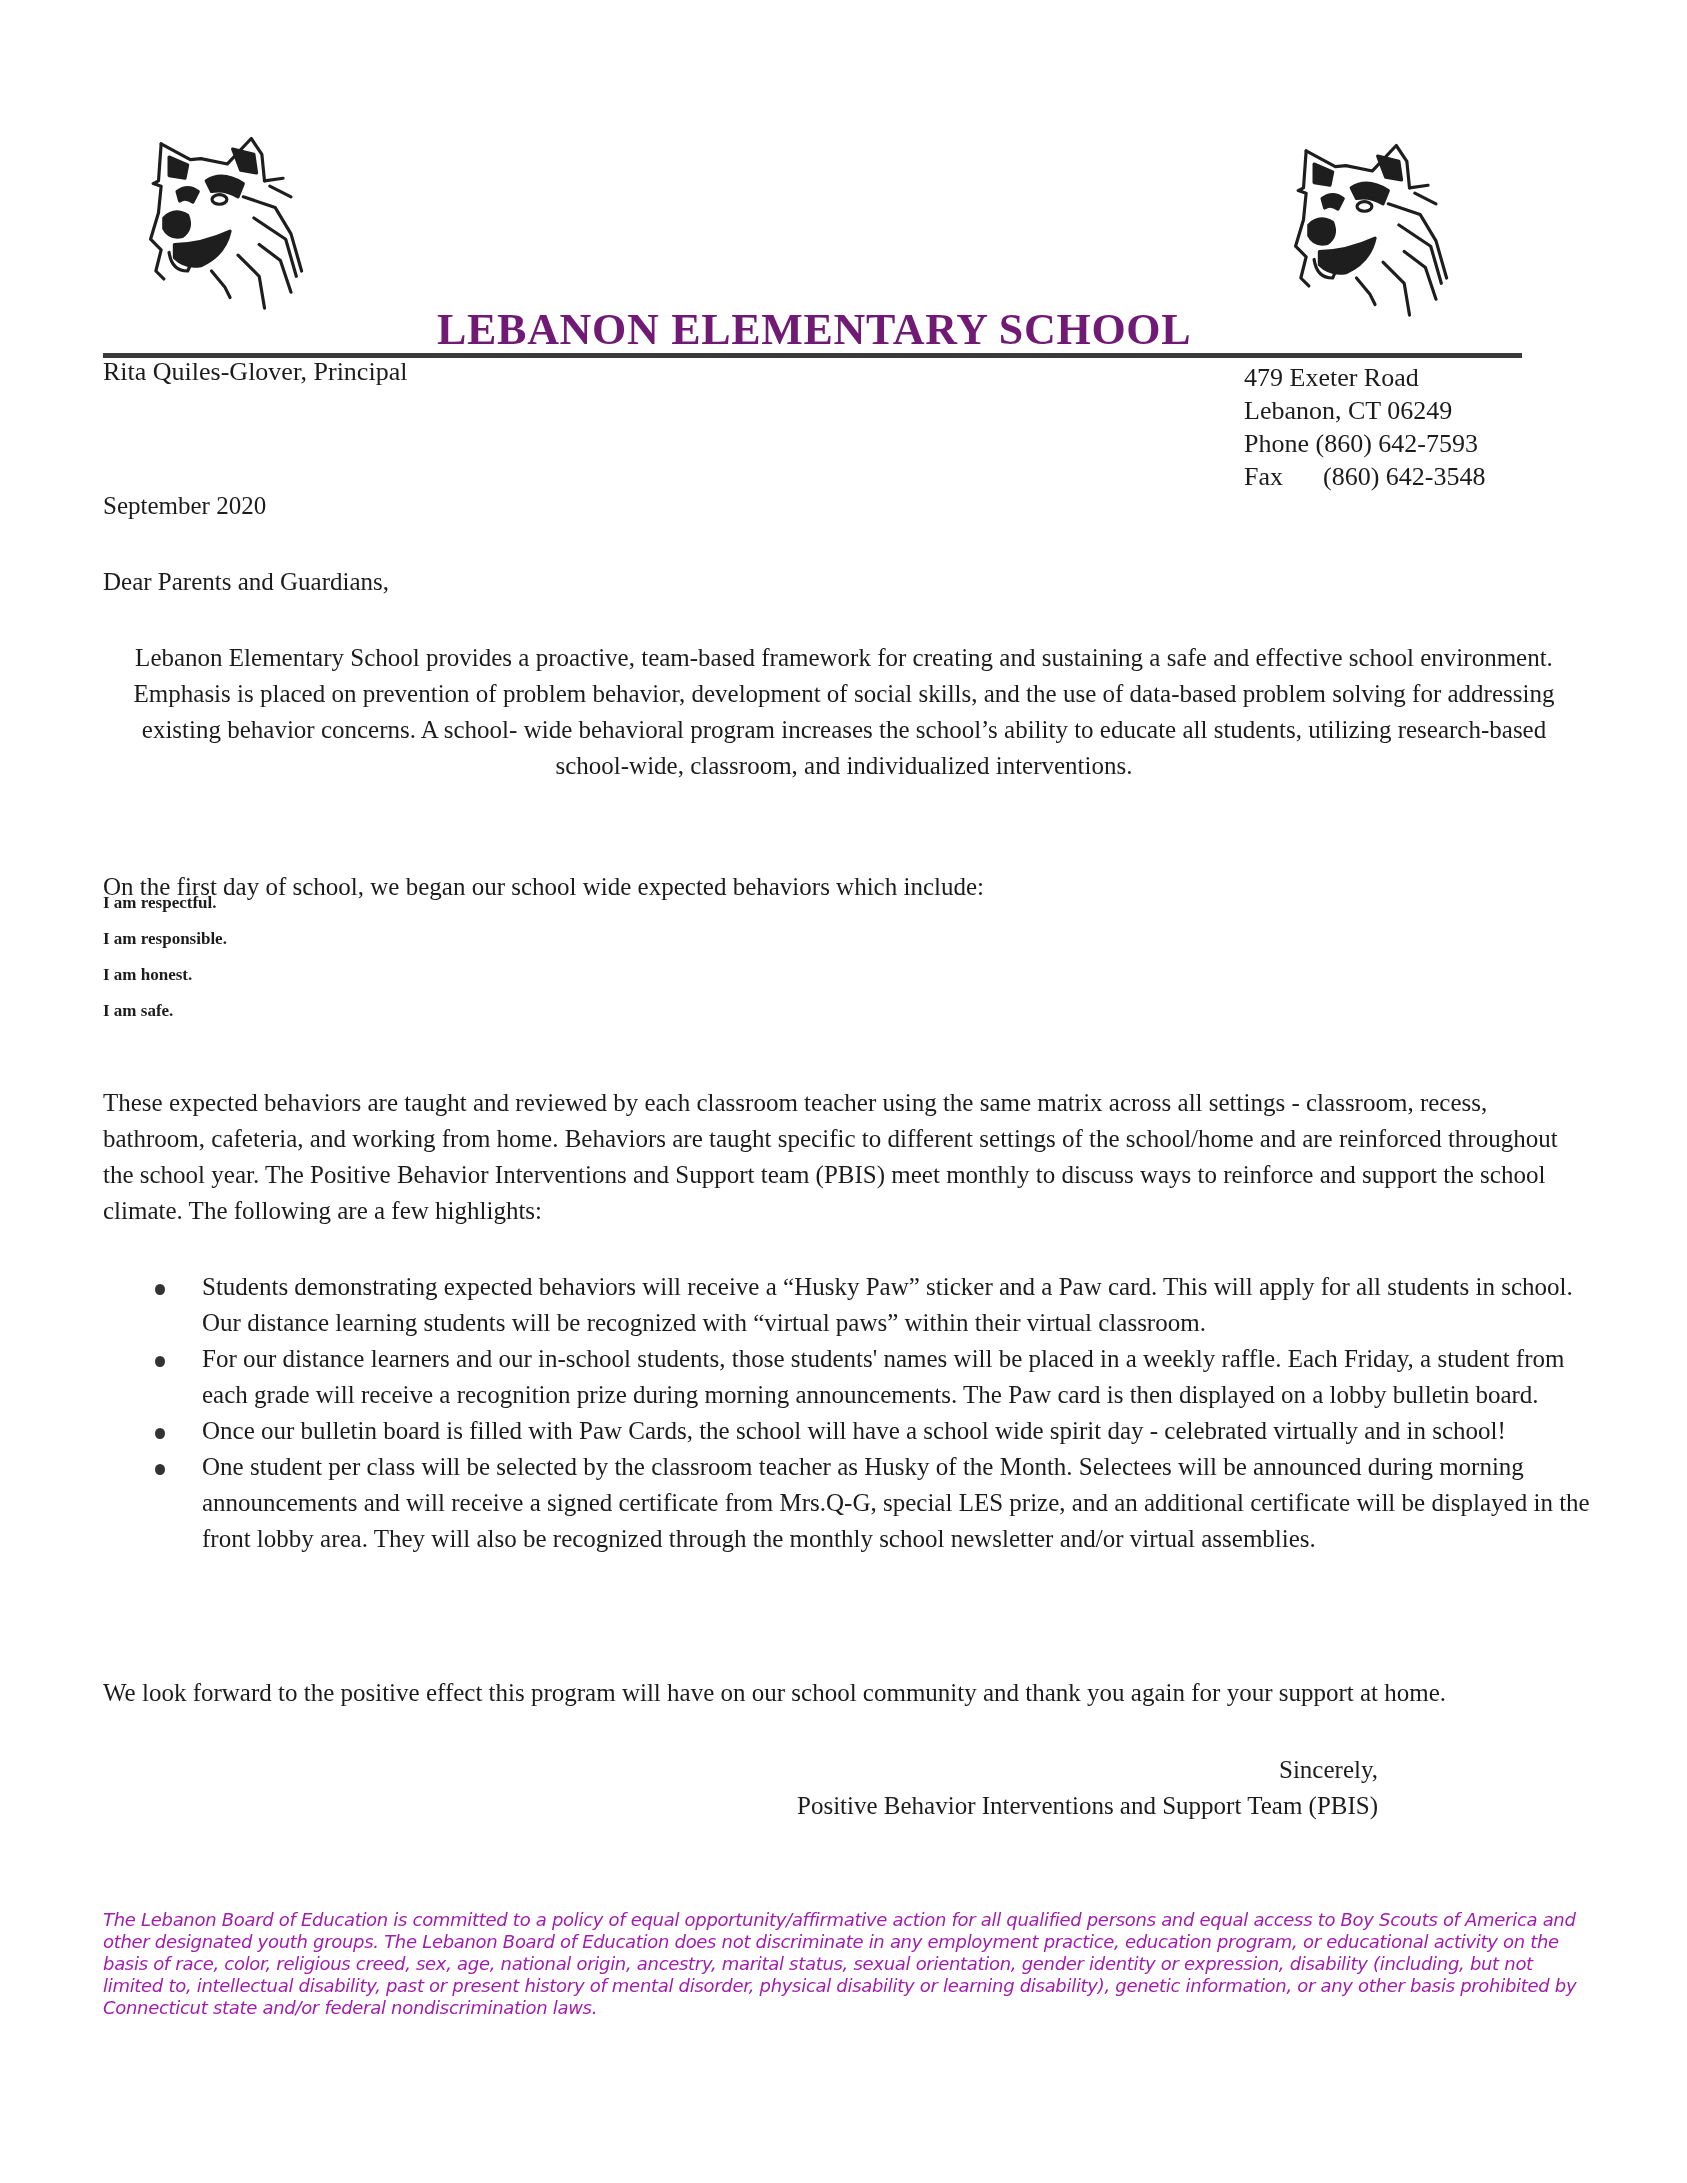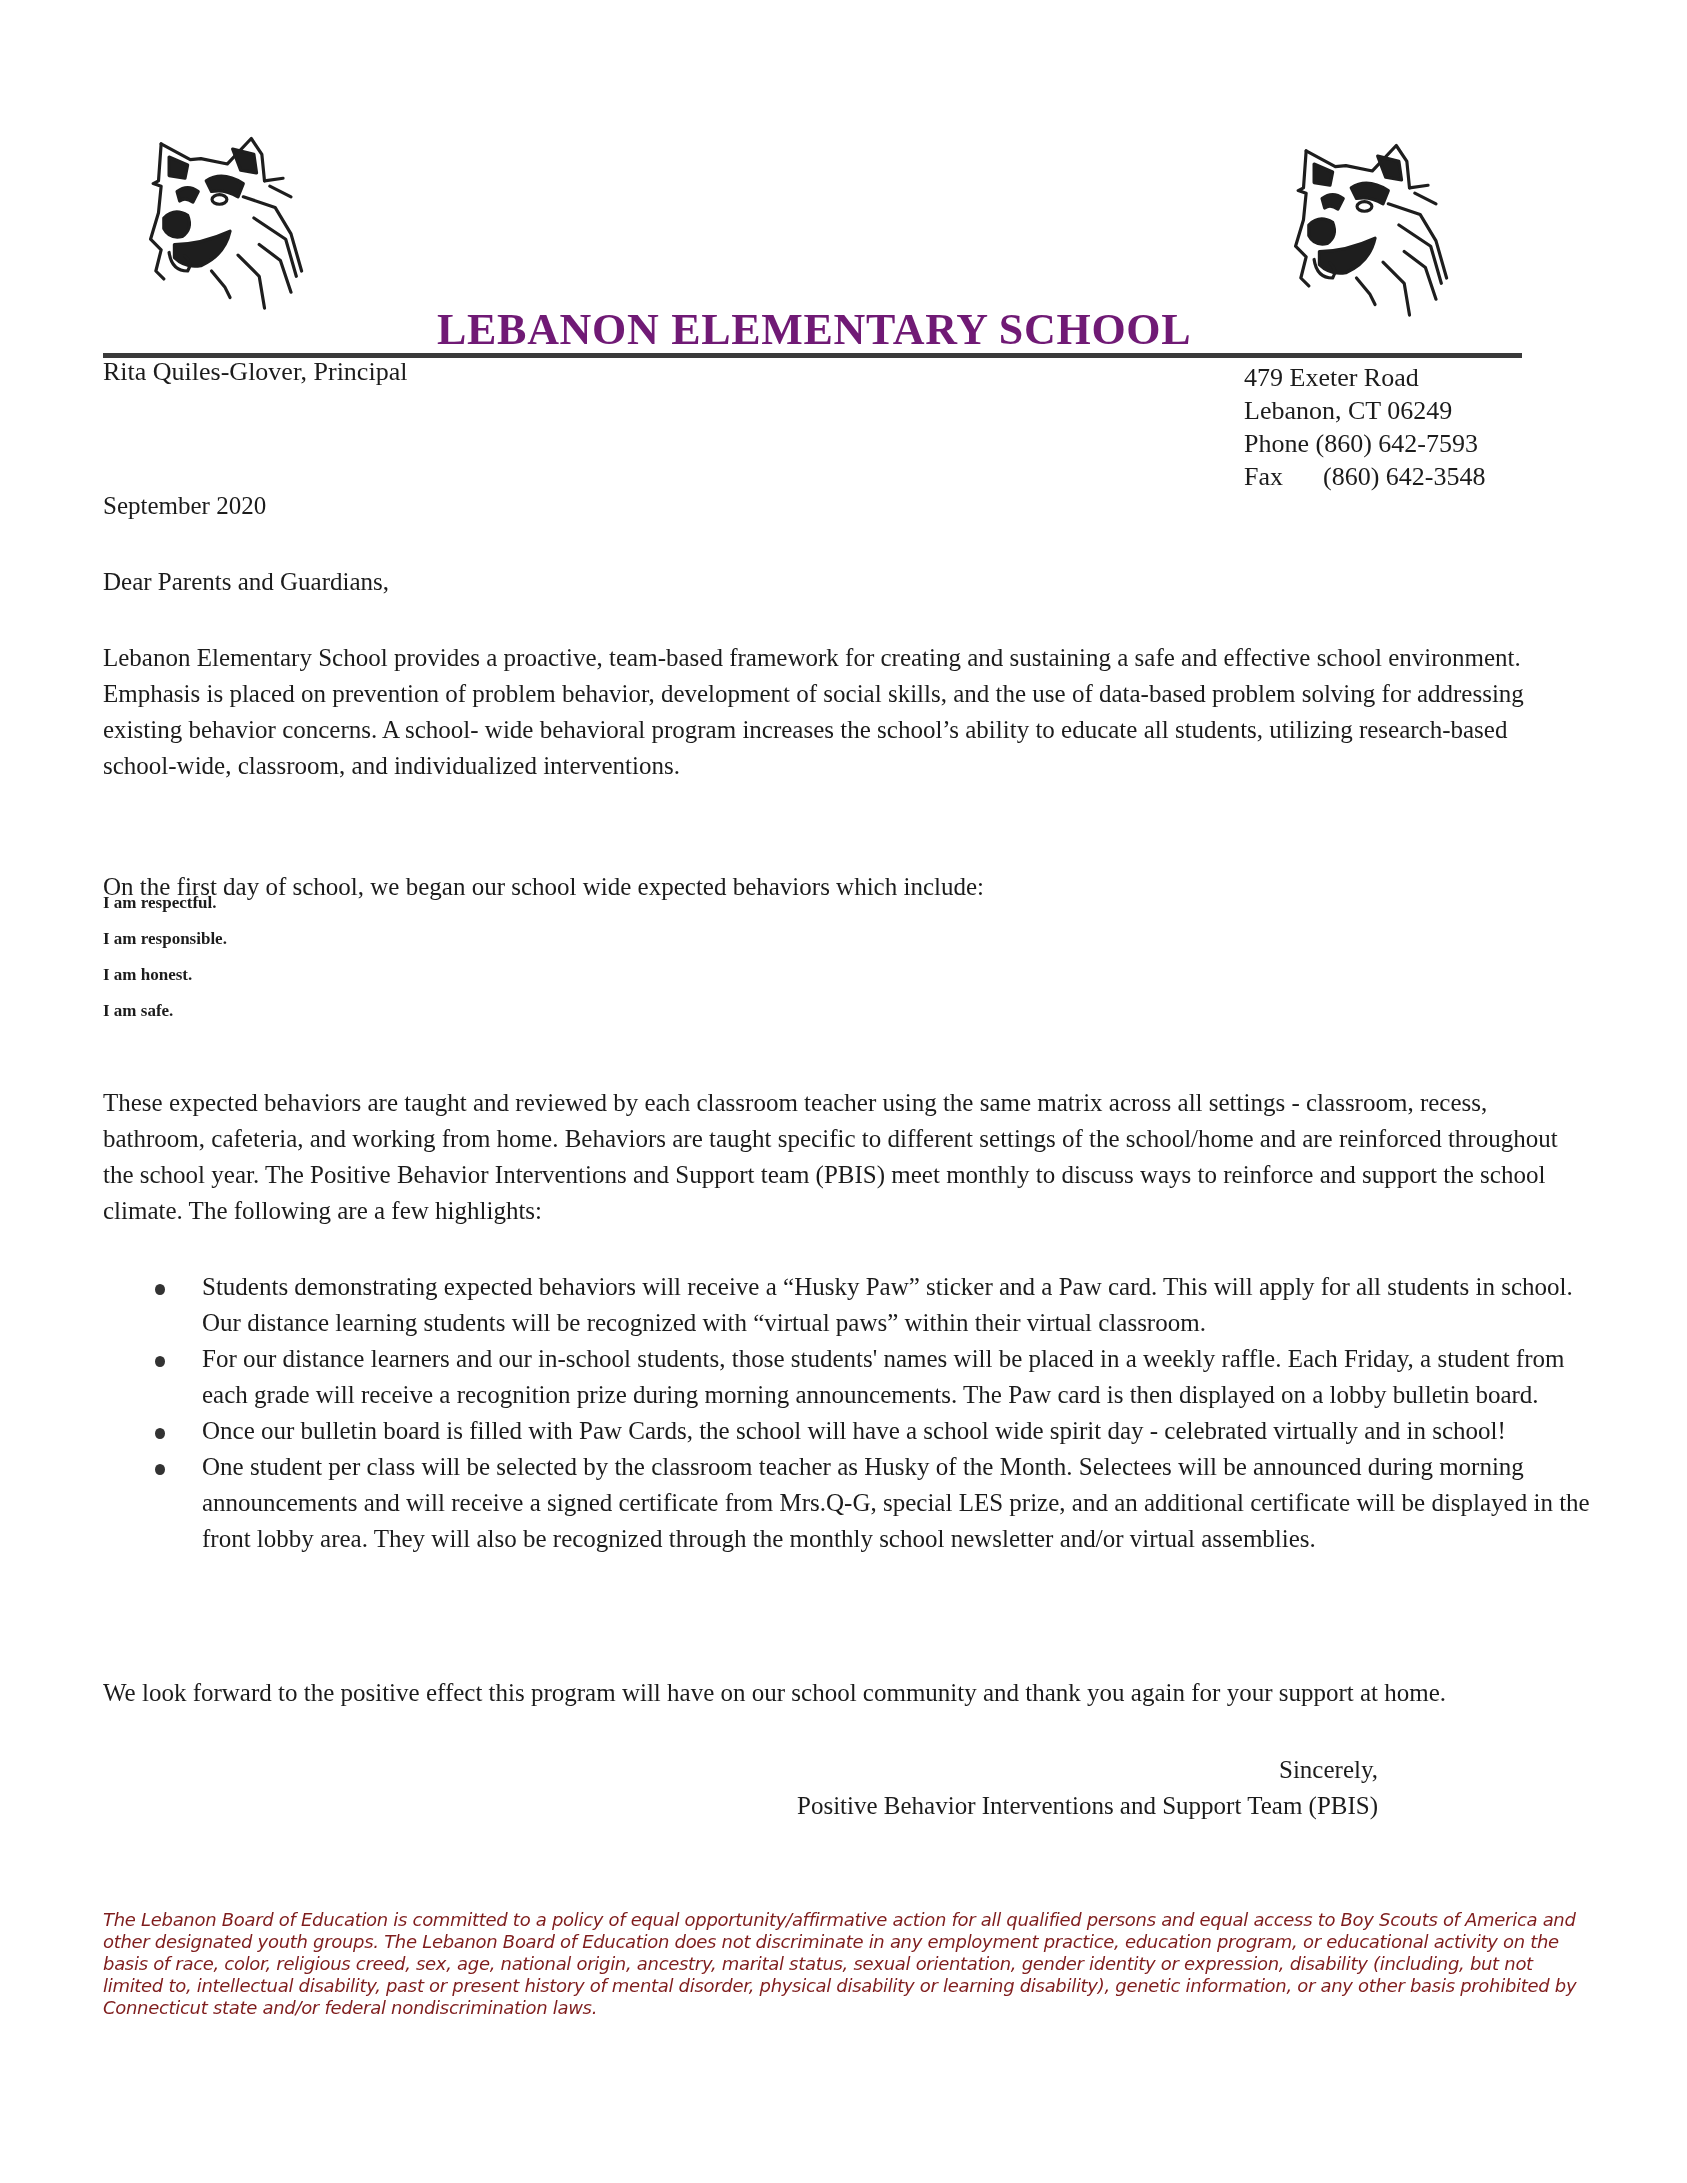--- a/index.html
+++ b/index.html
@@ -14,33 +14,33 @@
   .school-title { position: absolute; left: 437px; top: 304px; font-size: 44px; letter-spacing: 0.7px; white-space: nowrap; color: #701a75; }
   .header-rule { position: absolute; left: 103px; top: 353px; width: 1419px; height: 4.6px; background: #3a3a3a; }
 
   .principal { position: absolute; left: 103px; top: 357px; font-size: 26px; }
   .address { position: absolute; left: 1244px; top: 361px; font-size: 26px; line-height: 33px; }
   .address .fax-label { display: inline-block; width: 79px; }
 
   .text { position: absolute; left: 103px; font-size: 25px; line-height: 36px; width: 1482px; }
   .date { top: 488px; }
   .salutation { top: 564px; }
-  .para1 { top: 640px; }
+  .para1 { top: 640px; text-align: center; }
   .para2 { top: 825px; margin-top: 44px; }
   .behaviors { position: absolute; left: 103px; top: 885px; font-size: 17px; line-height: 36px; font-weight: bold; }
   .para3 { top: 1085px; }
 
   .bullets { position: absolute; left: 152px; top: 1269px; width: 1442px; font-size: 25px; line-height: 36px; list-style: none; }
   .bullets li { position: relative; padding-left: 50px; }
   .bullets li::before { content: ""; position: absolute; left: 3.3px; top: 14.6px; width: 10px; height: 11.2px; border-radius: 50%; background: #333; }
 
   .closing { top: 1675px; white-space: nowrap; }
   .signoff { position: absolute; left: 797px; top: 1752px; font-size: 25px; line-height: 36px; text-align: right; }
 
-  .disclaimer { position: absolute; left: 103px; top: 1909px; width: 1489px; font-family: "DejaVu Sans", "Liberation Sans", sans-serif; font-style: italic; font-size: 18px; line-height: 22px; color: #7f1d1d; letter-spacing: -0.3px; }
+  .disclaimer { position: absolute; left: 103px; top: 1909px; width: 1489px; font-family: "DejaVu Sans", "Liberation Sans", sans-serif; font-style: italic; font-size: 18px; line-height: 22px; color: #a21caf; letter-spacing: -0.3px; }
 </style>
 </head>
 <body>
 
 <div class="logo logo-left">
   <svg viewBox="0 0 400 380" fill="none" stroke="#1e1e1e" stroke-width="6" stroke-linejoin="round" stroke-linecap="round">
     <path d="M55 50 L110 80 L130 78 L180 88 L225 40 L245 70 L250 120"></path>
     <path d="M55 50 L50 120 L40 125 L55 130 L50 180 L35 230 L55 250 L45 290 L60 305"></path>
     <path d="M70 75 L105 90 L100 115 L70 110 Z" fill="#1e1e1e"></path>
     <path d="M190 60 L230 70 L235 105 L205 100 Z" fill="#1e1e1e"></path>

